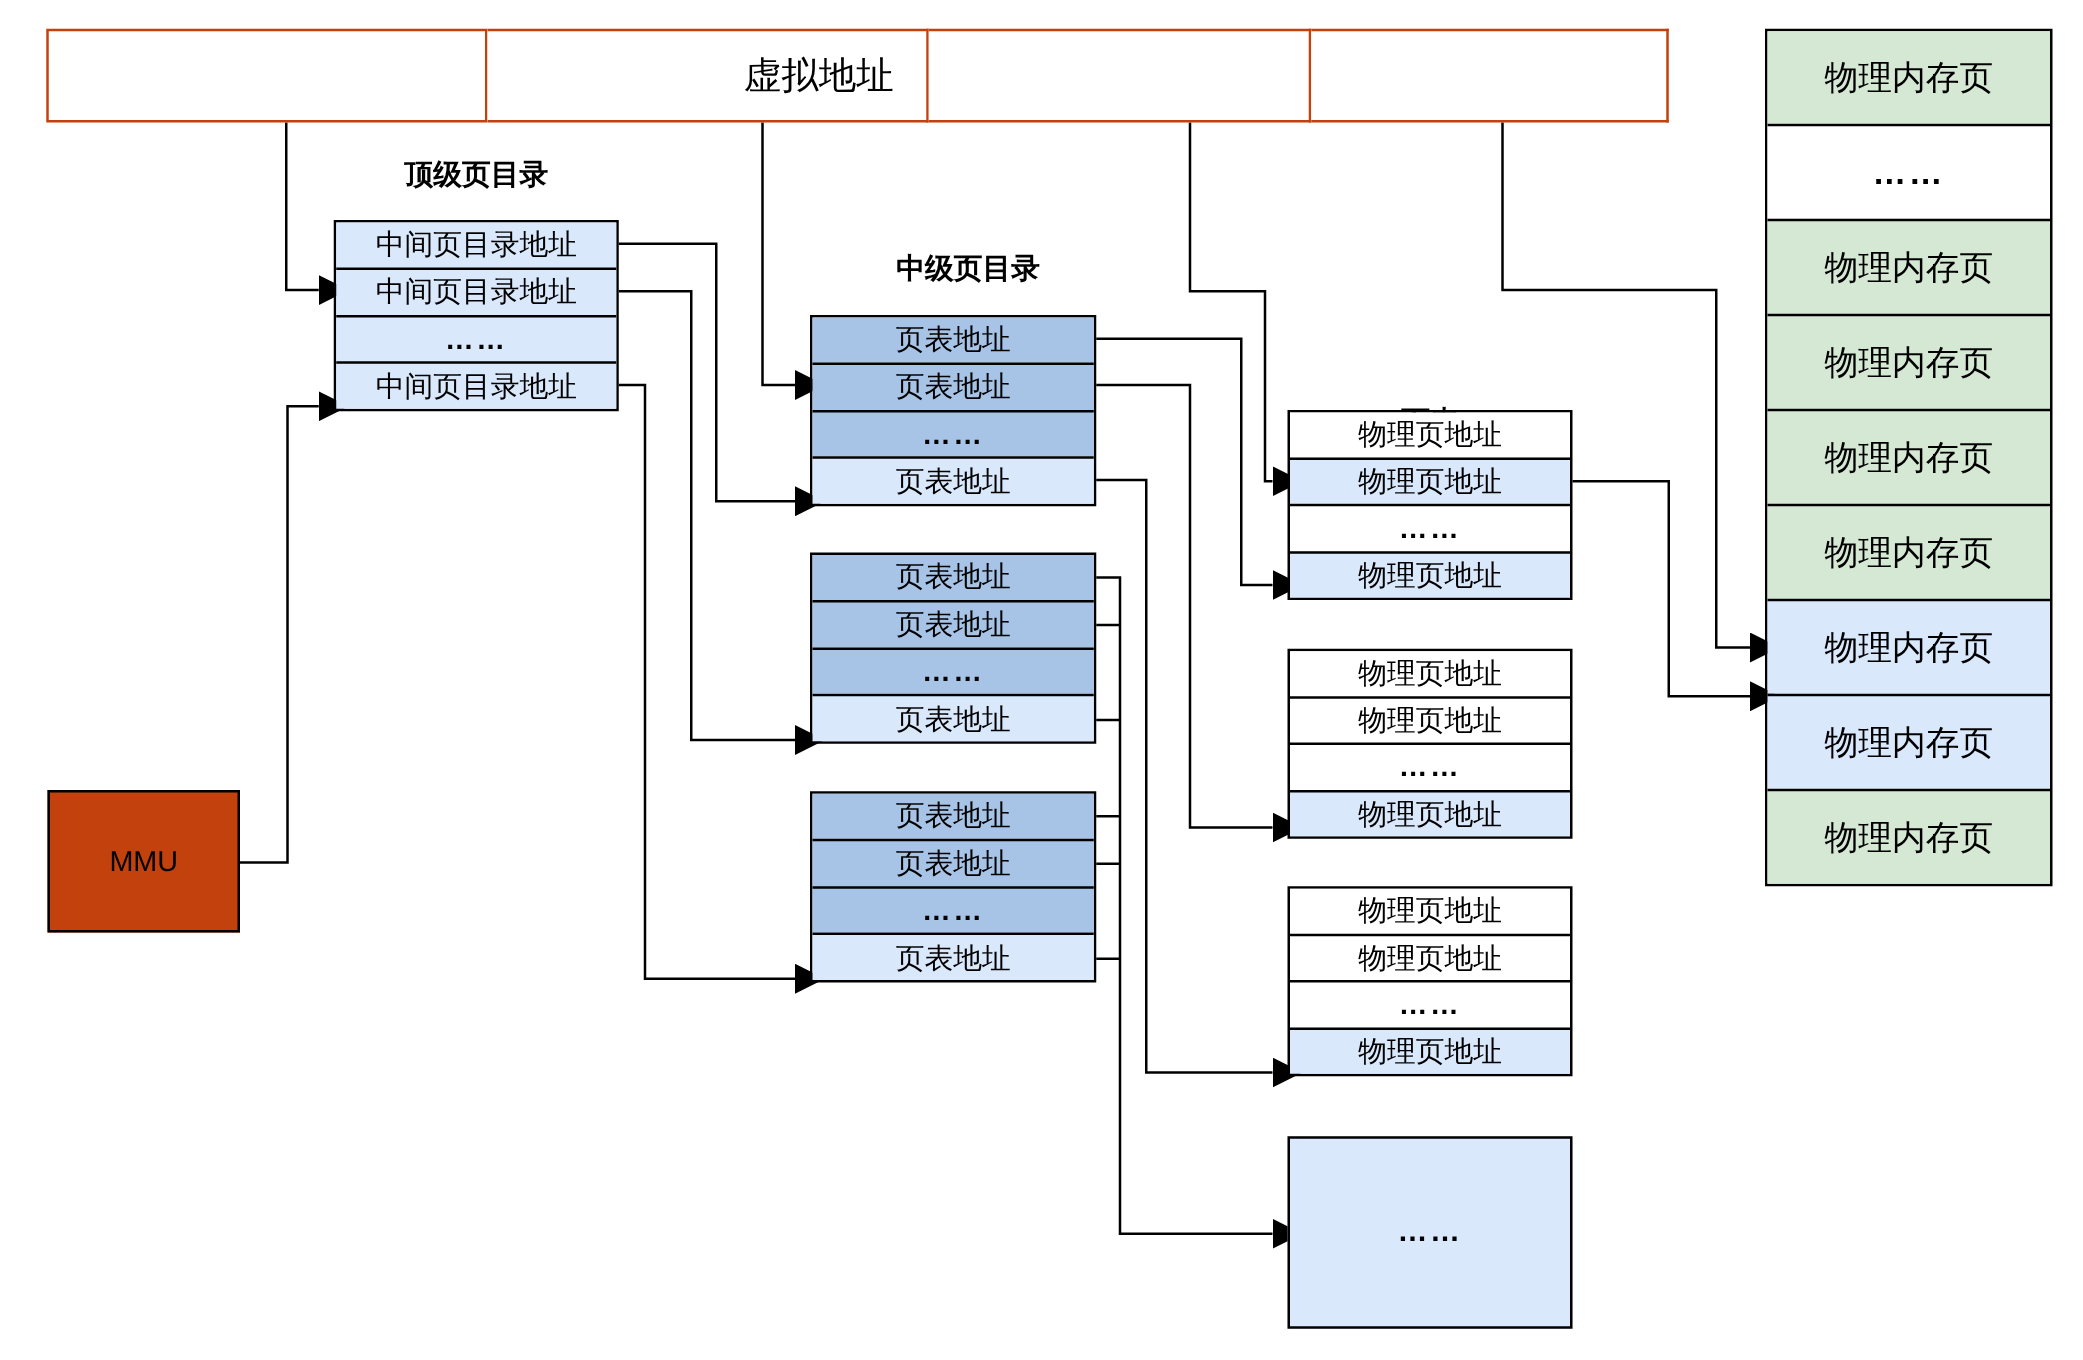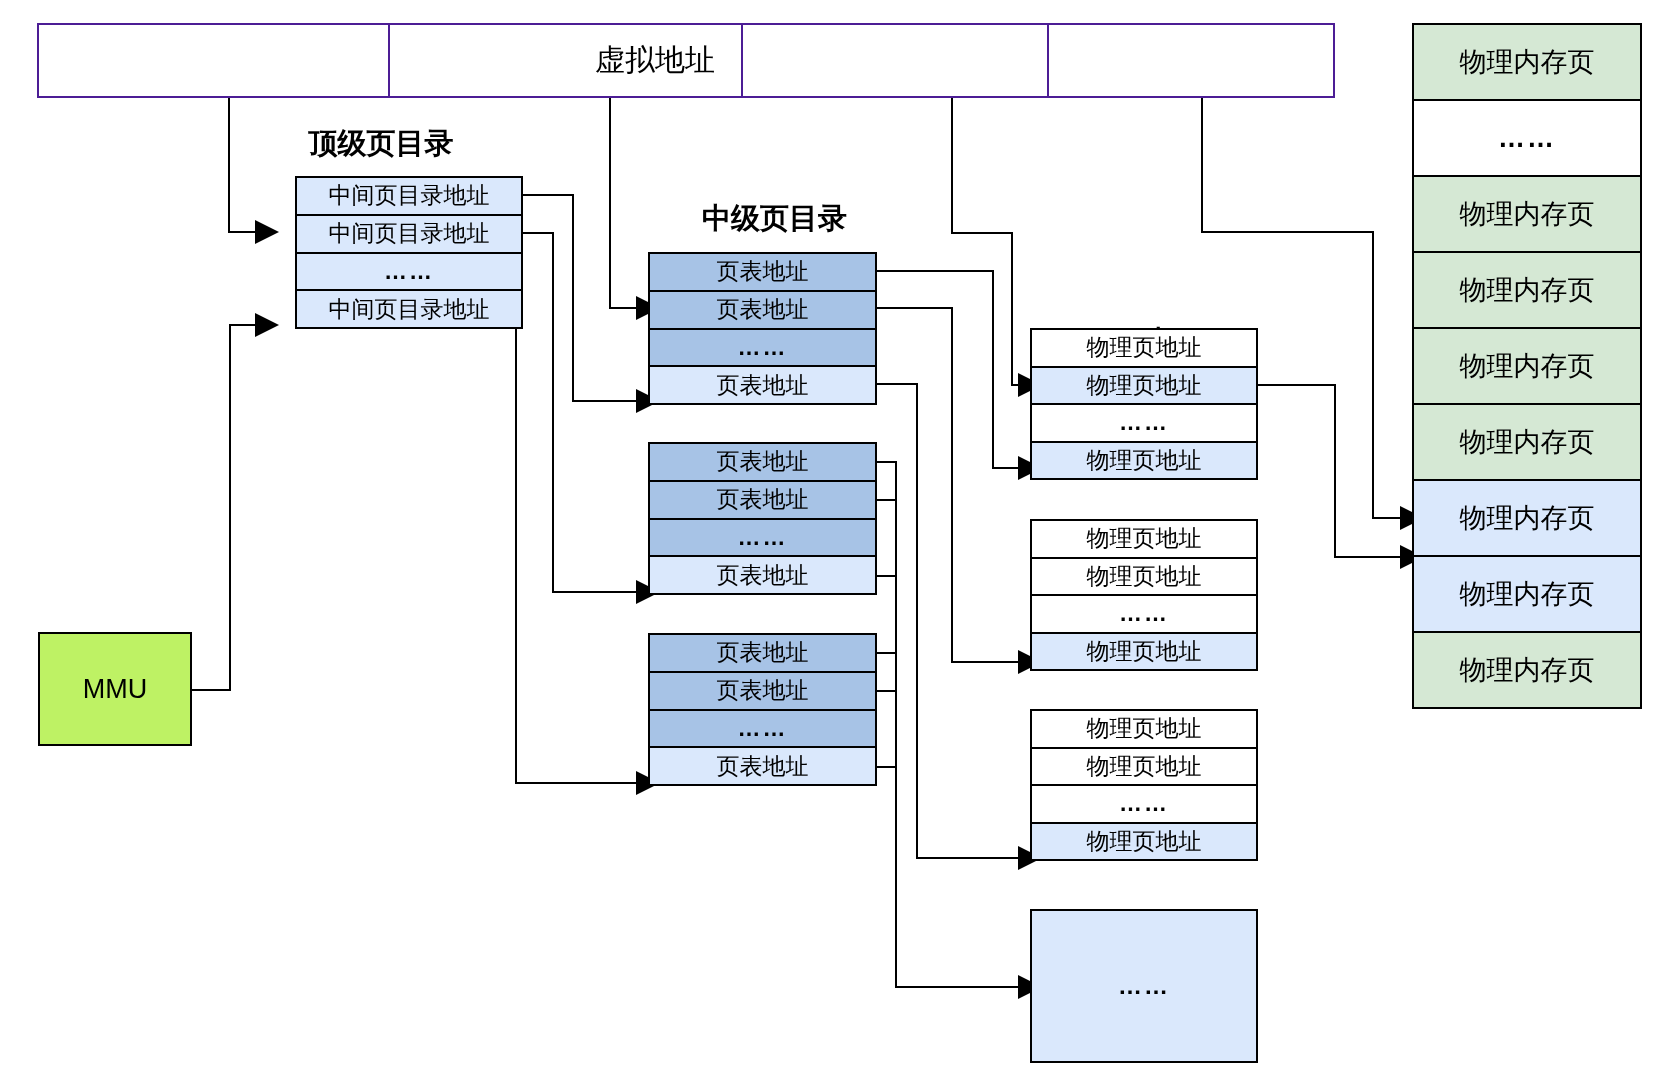--- a/index.html
+++ b/index.html
@@ -3,40 +3,40 @@
 <meta charset="utf-8">
 <style>
   html,body{margin:0;padding:0;background:#ffffff;}
   #stage{
     position:relative;width:1666px;height:1088px;background:#ffffff;
     font-family:"Liberation Sans","DejaVu Sans",sans-serif;color:#000;
     overflow:hidden;
   }
   .abs{position:absolute;box-sizing:border-box;}
   
-  .bar-seg{border:2px solid #4c1d95;background:#fff;display:flex;align-items:center;justify-content:flex-end;}
+  .bar-seg{border:2px solid #c2410c;background:#fff;display:flex;align-items:center;justify-content:flex-end;}
   .bar-seg + .bar-seg{border-left:none;}
   .va-label{font-size:30px;padding-right:26px;}
   
-  .sec-title{font-weight:bold;font-size:29px;text-align:center;}
+  .sec-title{font-weight:bold;font-size:23px;text-align:center;}
   
   .tbl{border:2px solid #000;display:flex;flex-direction:column;}
   .tbl .row{flex:1;display:flex;align-items:center;justify-content:center;font-size:23px;border-top:2px solid #000;}
   .tbl .row:first-child{border-top:none;}
   .tone-light{background:#dae8fc;}
   .tone-dark{background:#a7c3e6;}
   .tone-white{background:#ffffff;}
   .tone-green{background:#d5e8d4;}
   .ellipsis{font-weight:bold;letter-spacing:2px;}
   
   .mem{border:2px solid #000;display:flex;flex-direction:column;}
   .mem .cell{flex:1;display:flex;align-items:center;justify-content:center;font-size:27px;border-top:2px solid #000;}
   .mem .cell:first-child{border-top:none;}
   
-  .mmu{background:#bef264;border:2px solid #000;display:flex;align-items:center;justify-content:center;font-size:27px;}
+  .mmu{background:#c2410c;border:2px solid #000;display:flex;align-items:center;justify-content:center;font-size:23px;}
   
   .bigbox{background:#dae8fc;border:2px solid #000;display:flex;align-items:center;justify-content:center;font-size:24px;}
   svg.edges{position:absolute;left:0;top:0;width:1666px;height:1088px;pointer-events:none;}
   svg.edges path{stroke:#000;stroke-width:2;fill:none;}
 </style>
 </head>
 <body>
 
 <div id="stage">
 
@@ -70,21 +70,21 @@
   <div class="abs bar-seg" style="left:390px;top:23px;width:353px;height:75px;">
     <span class="va-label">虚拟地址</span>
   </div>
   <div class="abs bar-seg" style="left:743px;top:23px;width:306px;height:75px;"></div>
   <div class="abs bar-seg" style="left:1049px;top:23px;width:286px;height:75px;"></div>
 
   <div class="abs sec-title" style="left:267px;top:124px;width:228px;">顶级页目录</div>
   <div class="abs sec-title" style="left:660px;top:199px;width:229px;">中级页目录</div>
   <div class="abs sec-title" style="left:1030px;top:274px;width:228px;margin-top:48px;">页表</div>
 
-  <div class="abs tbl" style="left:267px;top:176px;width:228px;height:153px;margin-left:28px;">
+  <div class="abs tbl" style="left:267px;top:176px;width:228px;height:153px;">
     <div class="row tone-light">中间页目录地址</div>
     <div class="row tone-light">中间页目录地址</div>
     <div class="row tone-light ellipsis">……</div>
     <div class="row tone-light">中间页目录地址</div>
   </div>
 
   <div class="abs tbl" style="left:648px;top:252px;width:229px;height:153px;">
     <div class="row tone-dark">页表地址</div>
     <div class="row tone-dark">页表地址</div>
     <div class="row tone-dark ellipsis">……</div>

